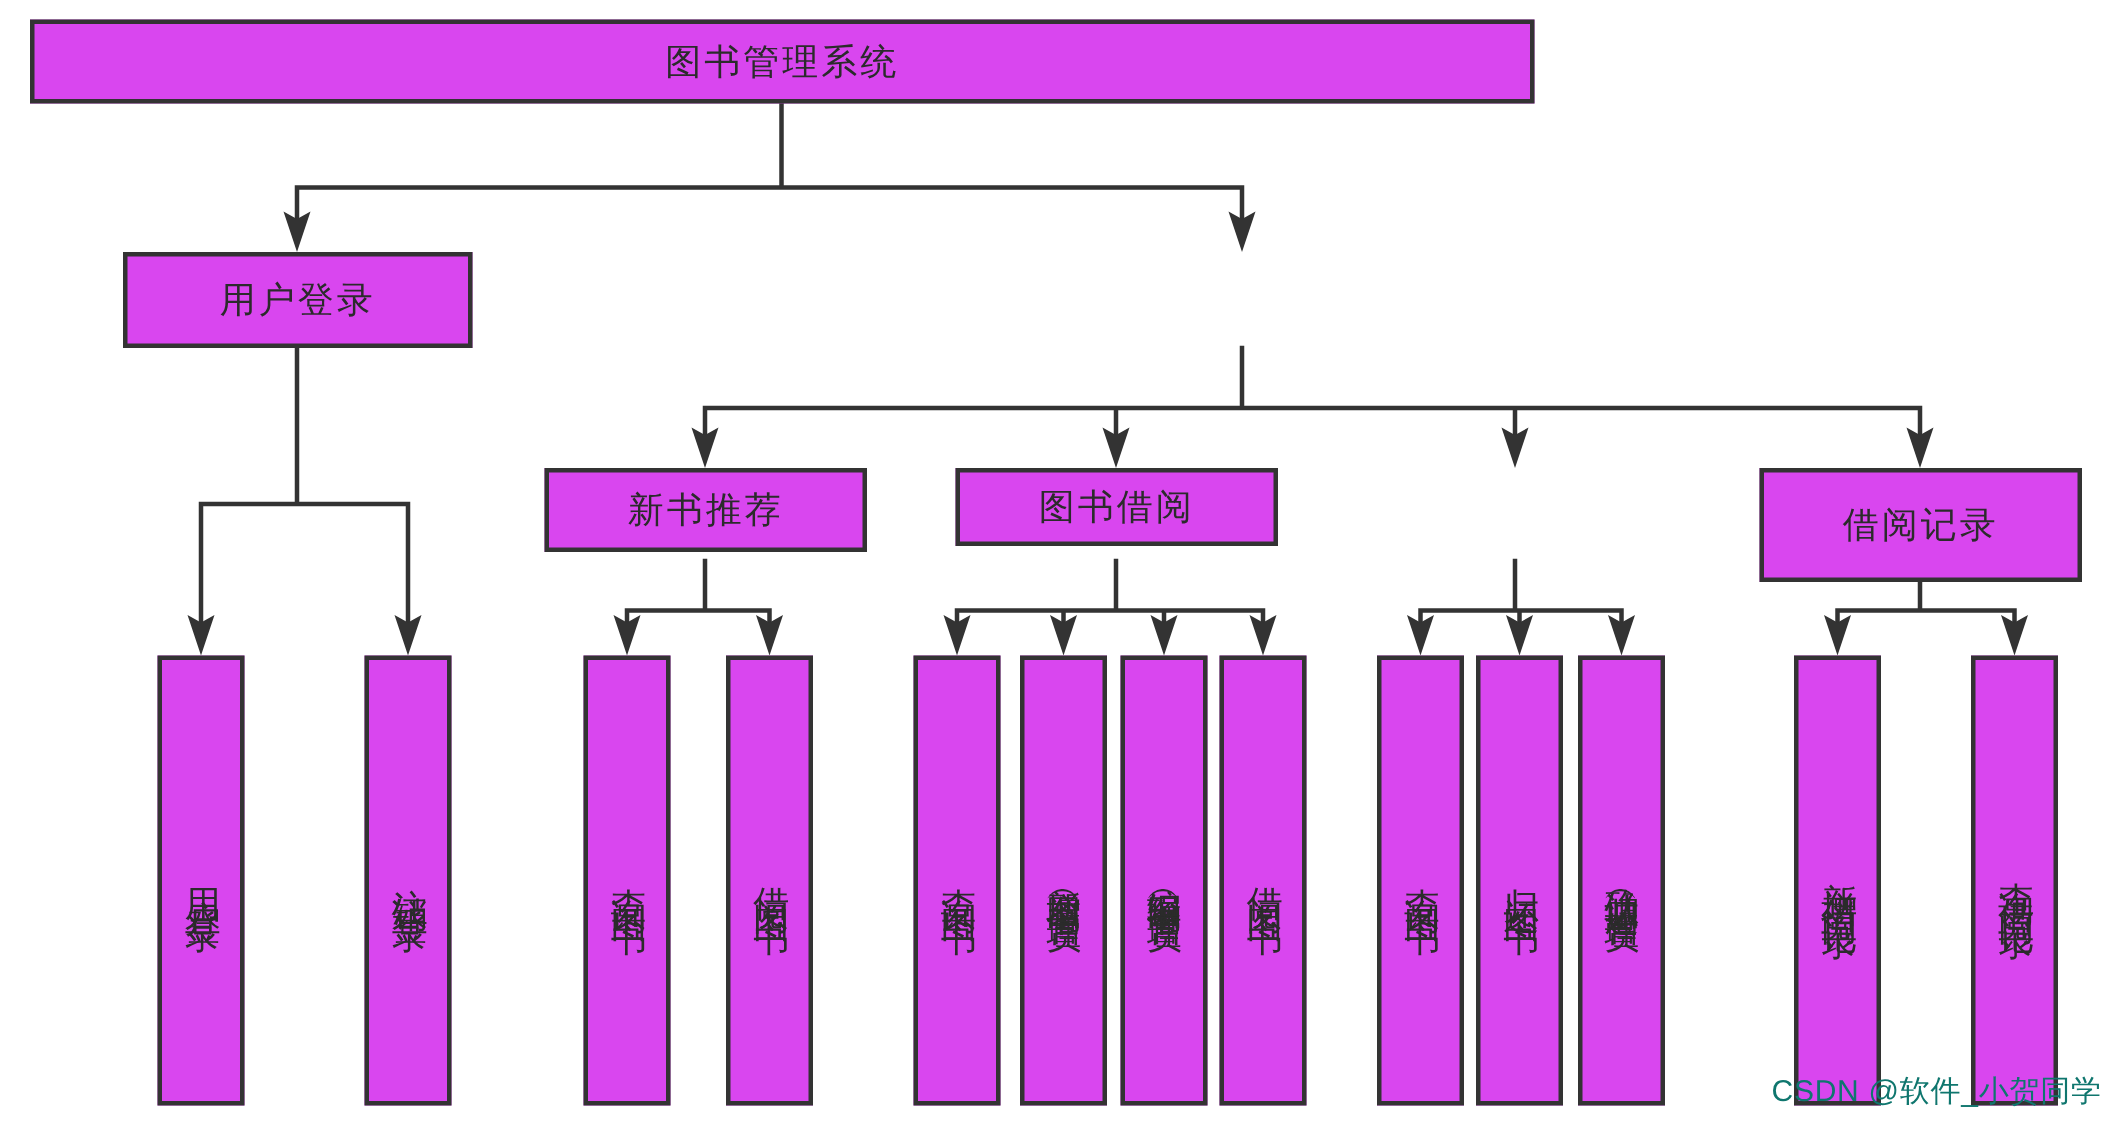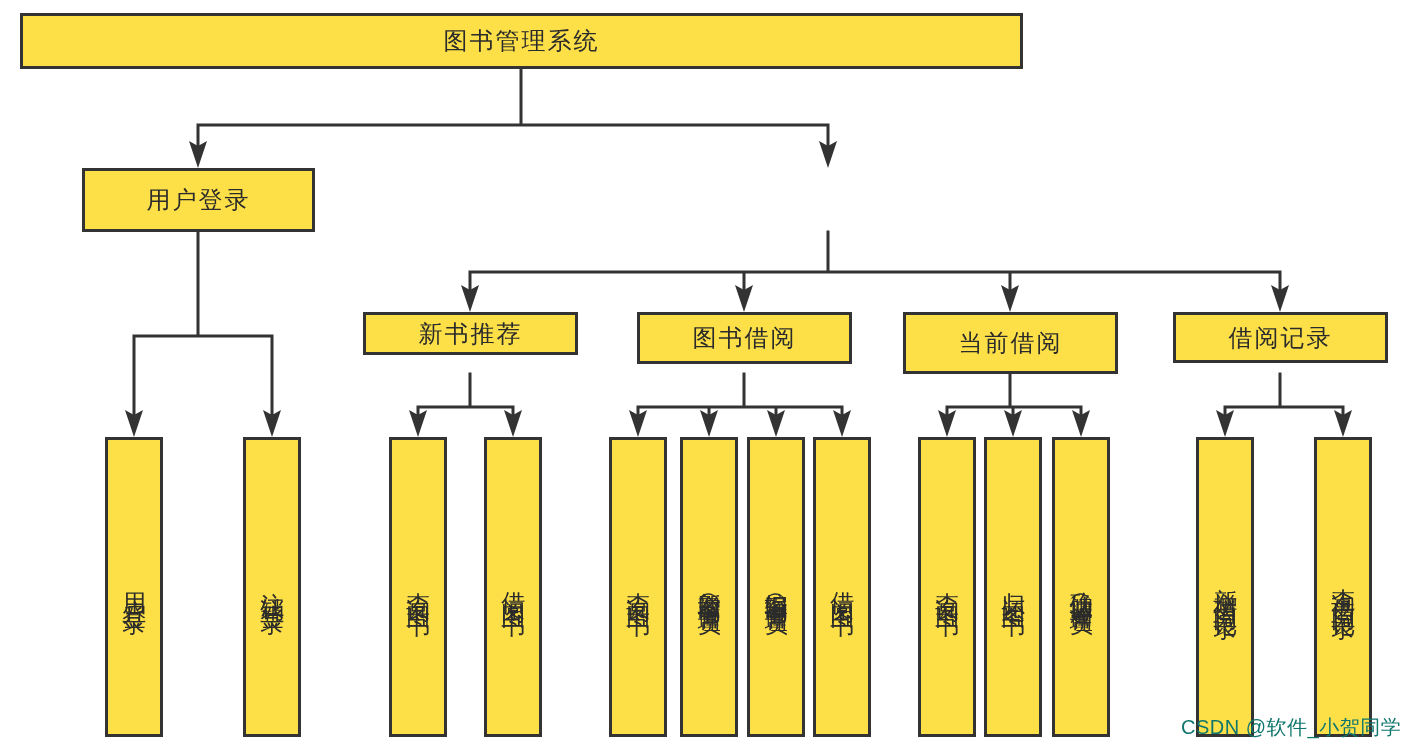--- a/index.html
+++ b/index.html
@@ -13,21 +13,21 @@
   }
   #connectors {
     position: absolute;
     left: 0; top: 0;
     width: 1405px; height: 747px;
     z-index: 0;
   }
   .box {
     position: absolute;
     box-sizing: border-box;
-    background: #fde047;
+    background: #d946ef;
     border: 3px solid #333333;
     display: flex;
     align-items: center;
     justify-content: center;
     color: #2b2b2b;
     z-index: 1;
   }
   .h-label {
     font-size: 24px;
     letter-spacing: 2px;
@@ -91,30 +91,27 @@
   </svg>
 
   <div class="box" style="left:20px; top:13px; width:1003px; height:56px;">
     <span class="h-label">图书管理系统</span>
   </div>
 
   <div class="box" style="left:82px; top:168px; width:233px; height:64px;">
     <span class="h-label">用户登录</span>
   </div>
 
-  <div class="box" style="left:363px; top:312px; width:215px; height:43px;">
+  <div class="box" style="left:363px; top:312px; width:215px; height:56px;">
     <span class="h-label">新书推荐</span>
   </div>
   <div class="box" style="left:637px; top:312px; width:215px; height:52px;">
     <span class="h-label">图书借阅</span>
   </div>
-  <div class="box" style="left:903px; top:312px; width:215px; height:62px;">
-    <span class="h-label">当前借阅</span>
-  </div>
-  <div class="box" style="left:1173px; top:312px; width:215px; height:51px;">
+  <div class="box" style="left:1173px; top:312px; width:215px; height:76px;">
     <span class="h-label">借阅记录</span>
   </div>
 
   <div class="box leaf" style="left:105px; top:437px; width:58px; height:300px;">
     <span class="v-label">用户登录</span>
   </div>
   <div class="box leaf" style="left:243px; top:437px; width:58px; height:300px;">
     <span class="v-label">注销登录</span>
   </div>
 

